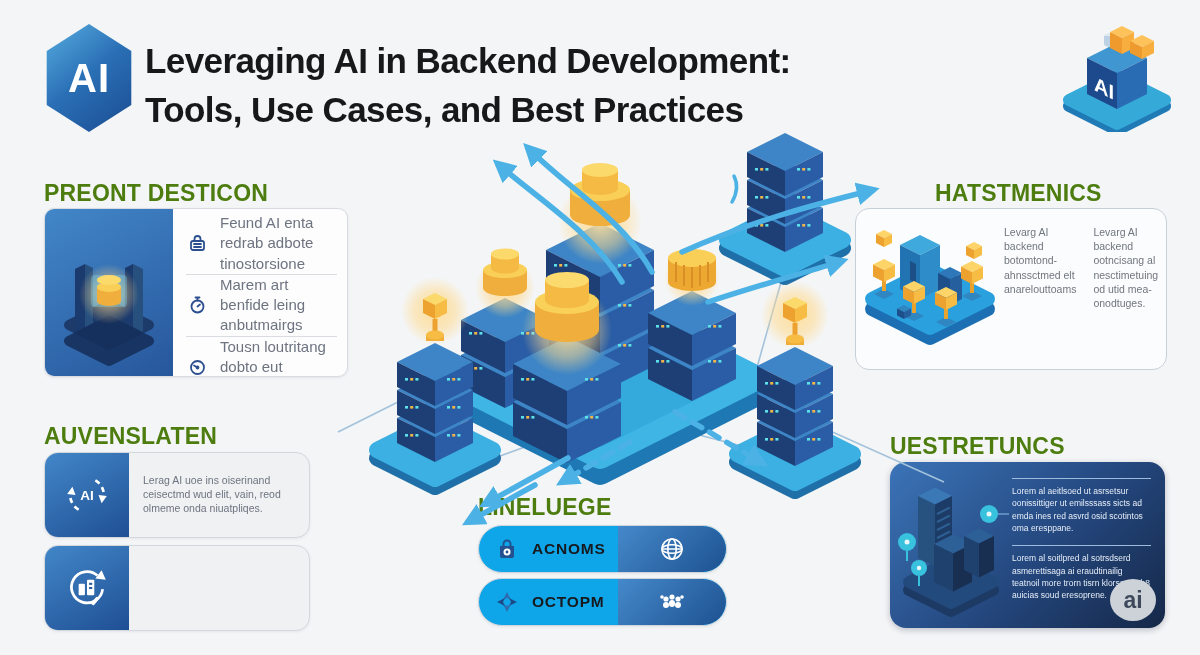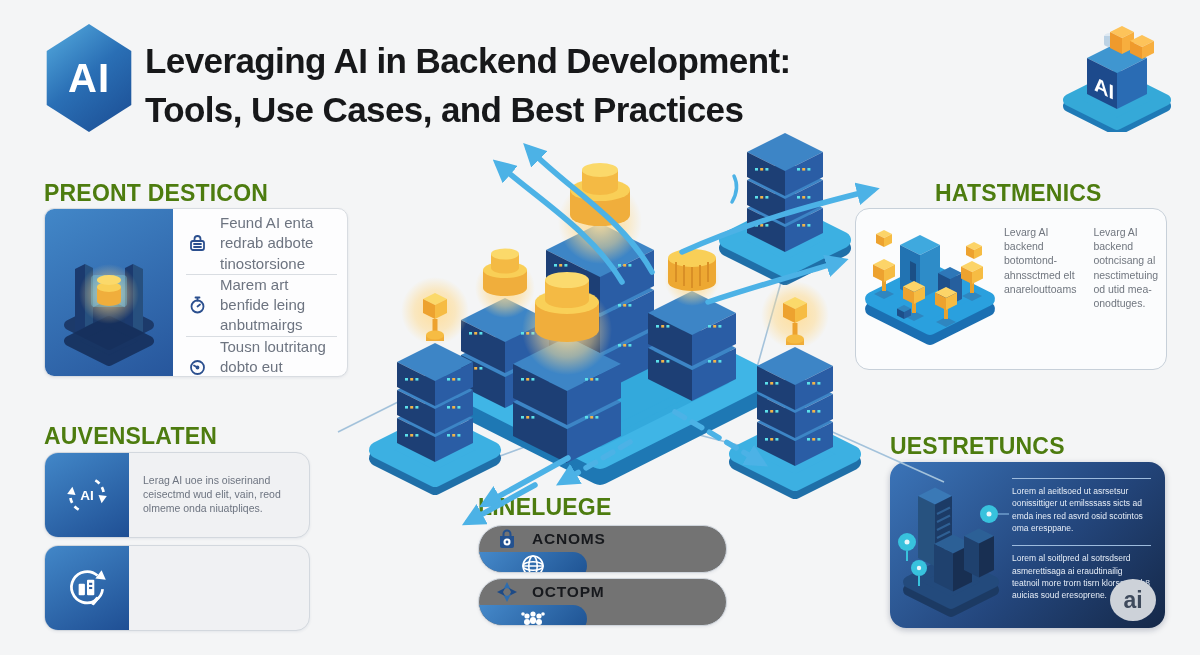--- a/index.html
+++ b/index.html
@@ -53,22 +53,22 @@
     background:linear-gradient(135deg,#3b74b8 0%,#24477e 55%,#152848 100%);
     display:flex;overflow:hidden;box-shadow:0 2px 6px rgba(10,25,60,.25);}
   .uest-ill{width:120px;flex:none;}
   .uest-txt{flex:1;padding:16px 14px 8px 2px;display:flex;flex-direction:column;gap:11px;position:relative;}
   .uest-rule{border:none;border-top:1.5px solid #9dbbdd;margin:0 0 6px;}
   .uest-p{font-size:8.5px;color:#e6edf7;line-height:1.45;margin:0;}
   .watermark{position:absolute;right:9px;bottom:7px;width:46px;height:42px;border-radius:50%;
     background:#cdd2d9;display:flex;align-items:center;justify-content:center;
     font-weight:bold;font-size:23px;color:#3e4a5c;}
 
-  .pill{position:absolute;left:478px;width:247px;height:46px;border-radius:24px;background:#737373;
-    border:1px solid #cfd5dc;display:flex;overflow:hidden;box-shadow:0 1px 3px rgba(20,40,80,.08);z-index:3;flex-direction:column;}
+  .pill{position:absolute;left:478px;width:247px;height:46px;border-radius:24px;background:#0ea5e9;
+    border:1px solid #cfd5dc;display:flex;overflow:hidden;box-shadow:0 1px 3px rgba(20,40,80,.08);z-index:3;}
   #pill1{top:525px;} #pill2{top:578px;}
   .pill-left{flex:1;display:flex;align-items:center;gap:12px;padding-left:15px;}
   .pill-label{font-size:15.5px;font-weight:bold;color:#17191d;letter-spacing:0.8px;}
   .pill-right{width:108px;flex:none;background:linear-gradient(135deg,#4589ca,#1d5191);
     border-radius:0 24px 24px 0;display:flex;align-items:center;justify-content:center;}
 
   .center-ill{position:absolute;left:330px;top:130px;width:620px;height:520px;pointer-events:none;z-index:1;}
 </style>
 </head>
 <body>

